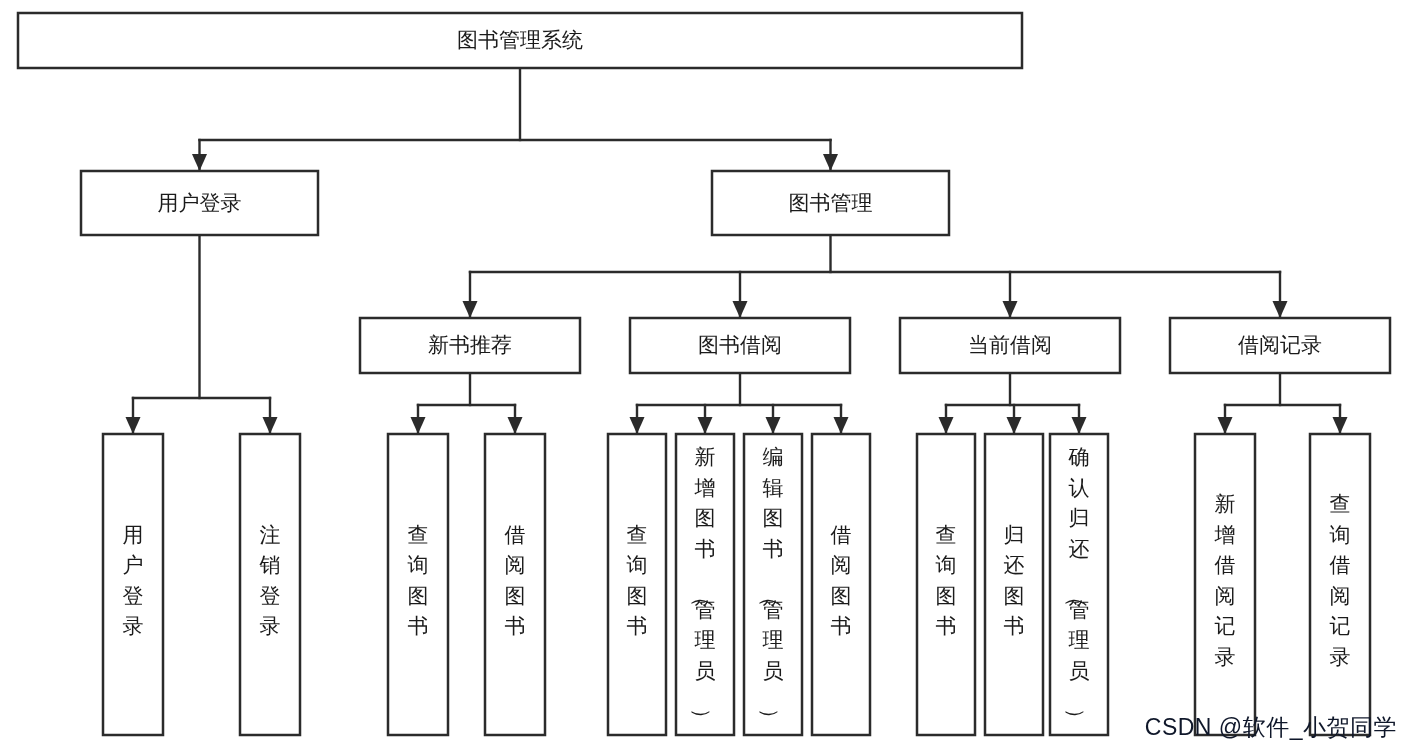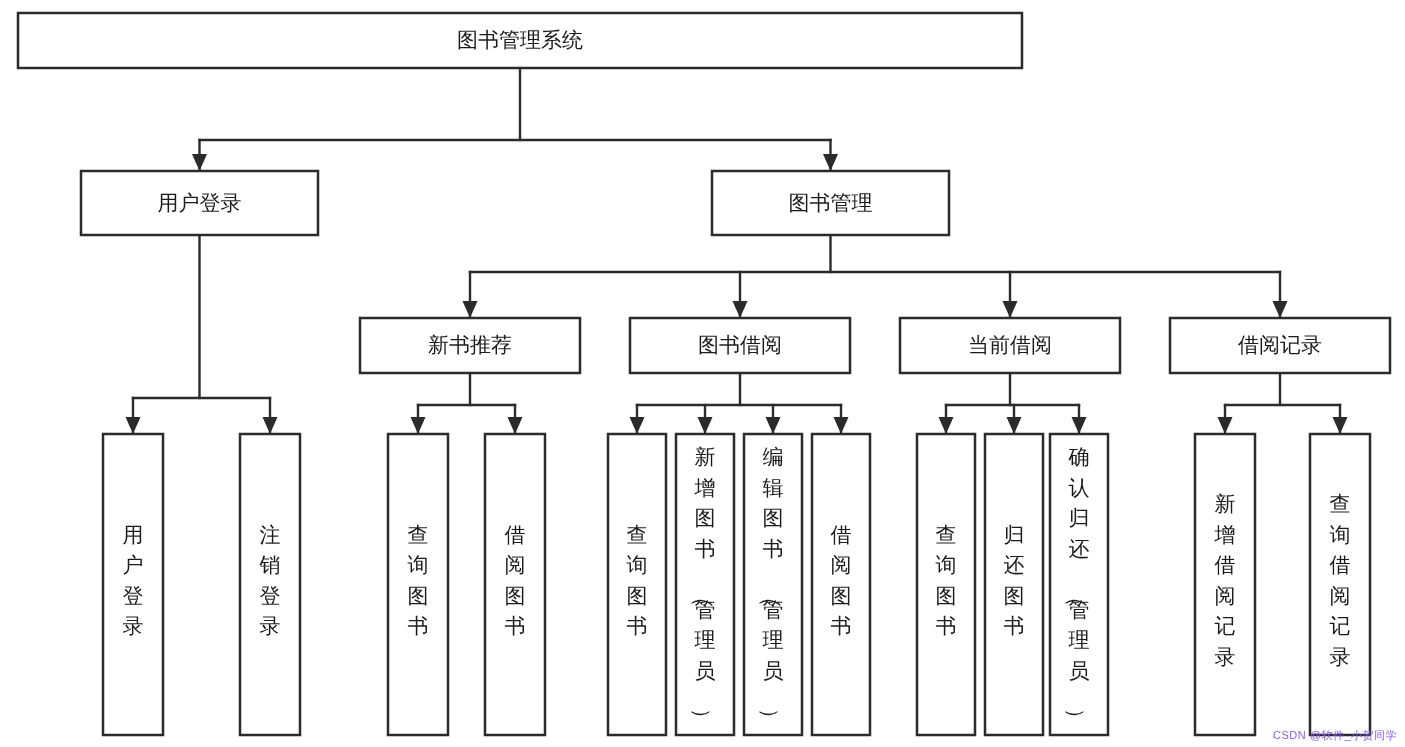--- a/index.html
+++ b/index.html
@@ -53,22 +53,22 @@
     font-family: "Liberation Sans", "DejaVu Sans", sans-serif;
     font-size: 21px;
     fill: #1b1b1b;
     text-anchor: middle;
   }
   .watermark-text {
     position: absolute;
     right: 8px;
     bottom: 4px;
     font-family: "Liberation Sans", "DejaVu Sans", sans-serif;
-    font-size: 11px;
-    color: #8b5cf6;
+    font-size: 23px;
+    color: #0f172a;
     white-space: nowrap;
     letter-spacing: 0.5px;
     user-select: none;
   }
 </style>
 </head>
 <body>
 
 <div id="diagram-root">
   <svg class="diagram-canvas" viewBox="0 0 1405 747">

